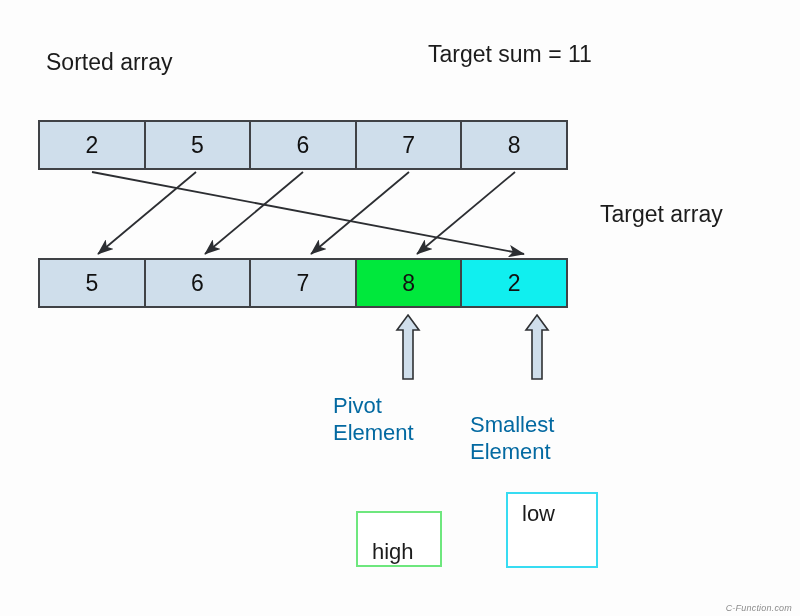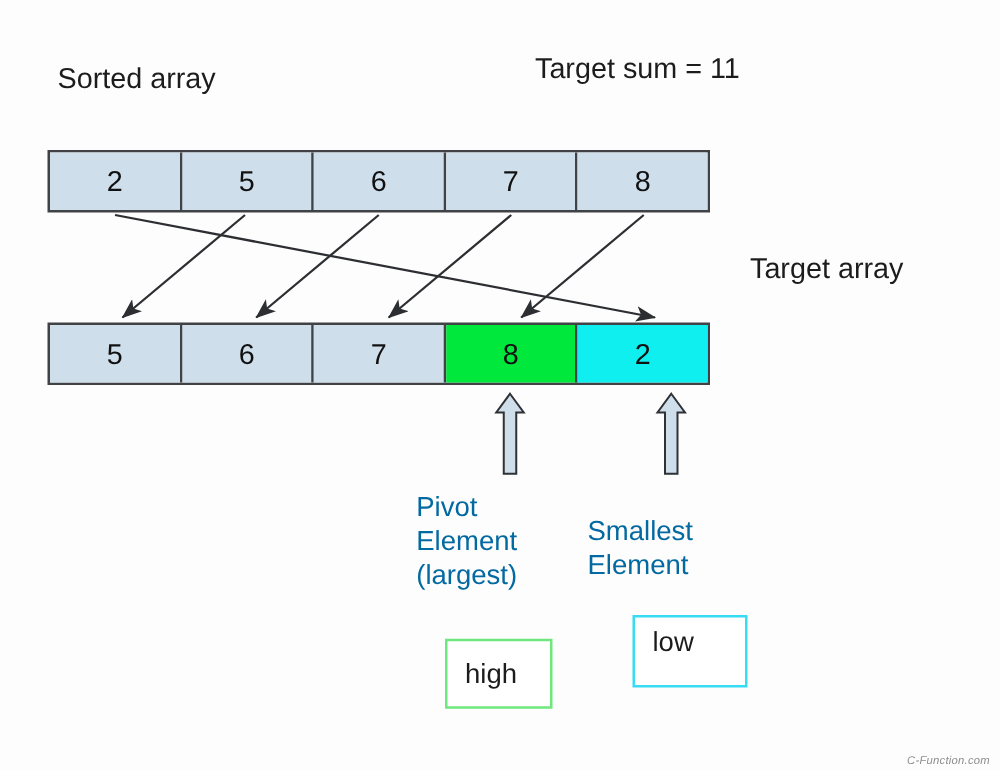--- a/index.html
+++ b/index.html
@@ -86,35 +86,35 @@
     width: 26px;
     height: 68px;
   }
   #pivot-pointer-arrow { left: 395px; top: 313px; }
   #smallest-pointer-arrow { left: 524px; top: 313px; }
 
   
   .legend-box {
     position: absolute;
     display: flex;
-    align-items: center;
+    align-items: flex-end;
     box-sizing: border-box;
     background: #ffffff;
     font-size: 22px;
     color: #1c1c1c;
     padding-left: 14px;
   }
   #high-box {
     left: 356px; top: 511px;
     width: 86px; height: 56px;
     border: 2px solid #6ee77e;
   }
   #low-box {
     left: 506px; top: 492px;
-    width: 92px; height: 58px;
+    width: 92px; height: 76px;
     border: 2px solid #37dcf2;
     align-items: flex-start;
     padding-top: 7px;
   }
 
   
   #watermark {
     position: absolute;
     right: 8px;
     bottom: 3px;
@@ -175,21 +175,20 @@
     <path d="M13,2 L24,17 L18,17 L18,66 L8,66 L8,17 L2,17 Z" fill="#cfdeeb" stroke="#2f3134" stroke-width="1.6" stroke-linejoin="miter"></path>
   </svg>
 
   <svg class="block-arrow" id="smallest-pointer-arrow" viewBox="0 0 26 68" xmlns="http://www.w3.org/2000/svg">
     <path d="M13,2 L24,17 L18,17 L18,66 L8,66 L8,17 L2,17 Z" fill="#cfdeeb" stroke="#2f3134" stroke-width="1.6" stroke-linejoin="miter"></path>
   </svg>
 
   <div class="caption" id="pivot-caption">
     <div>Pivot</div>
     <div>Element</div>
-    <div>(largest)</div>
   </div>
 
   <div class="caption" id="smallest-caption">
     <div>Smallest</div>
     <div>Element</div>
   </div>
 
   <div class="legend-box" id="high-box">
     <span>high</span>
   </div>

